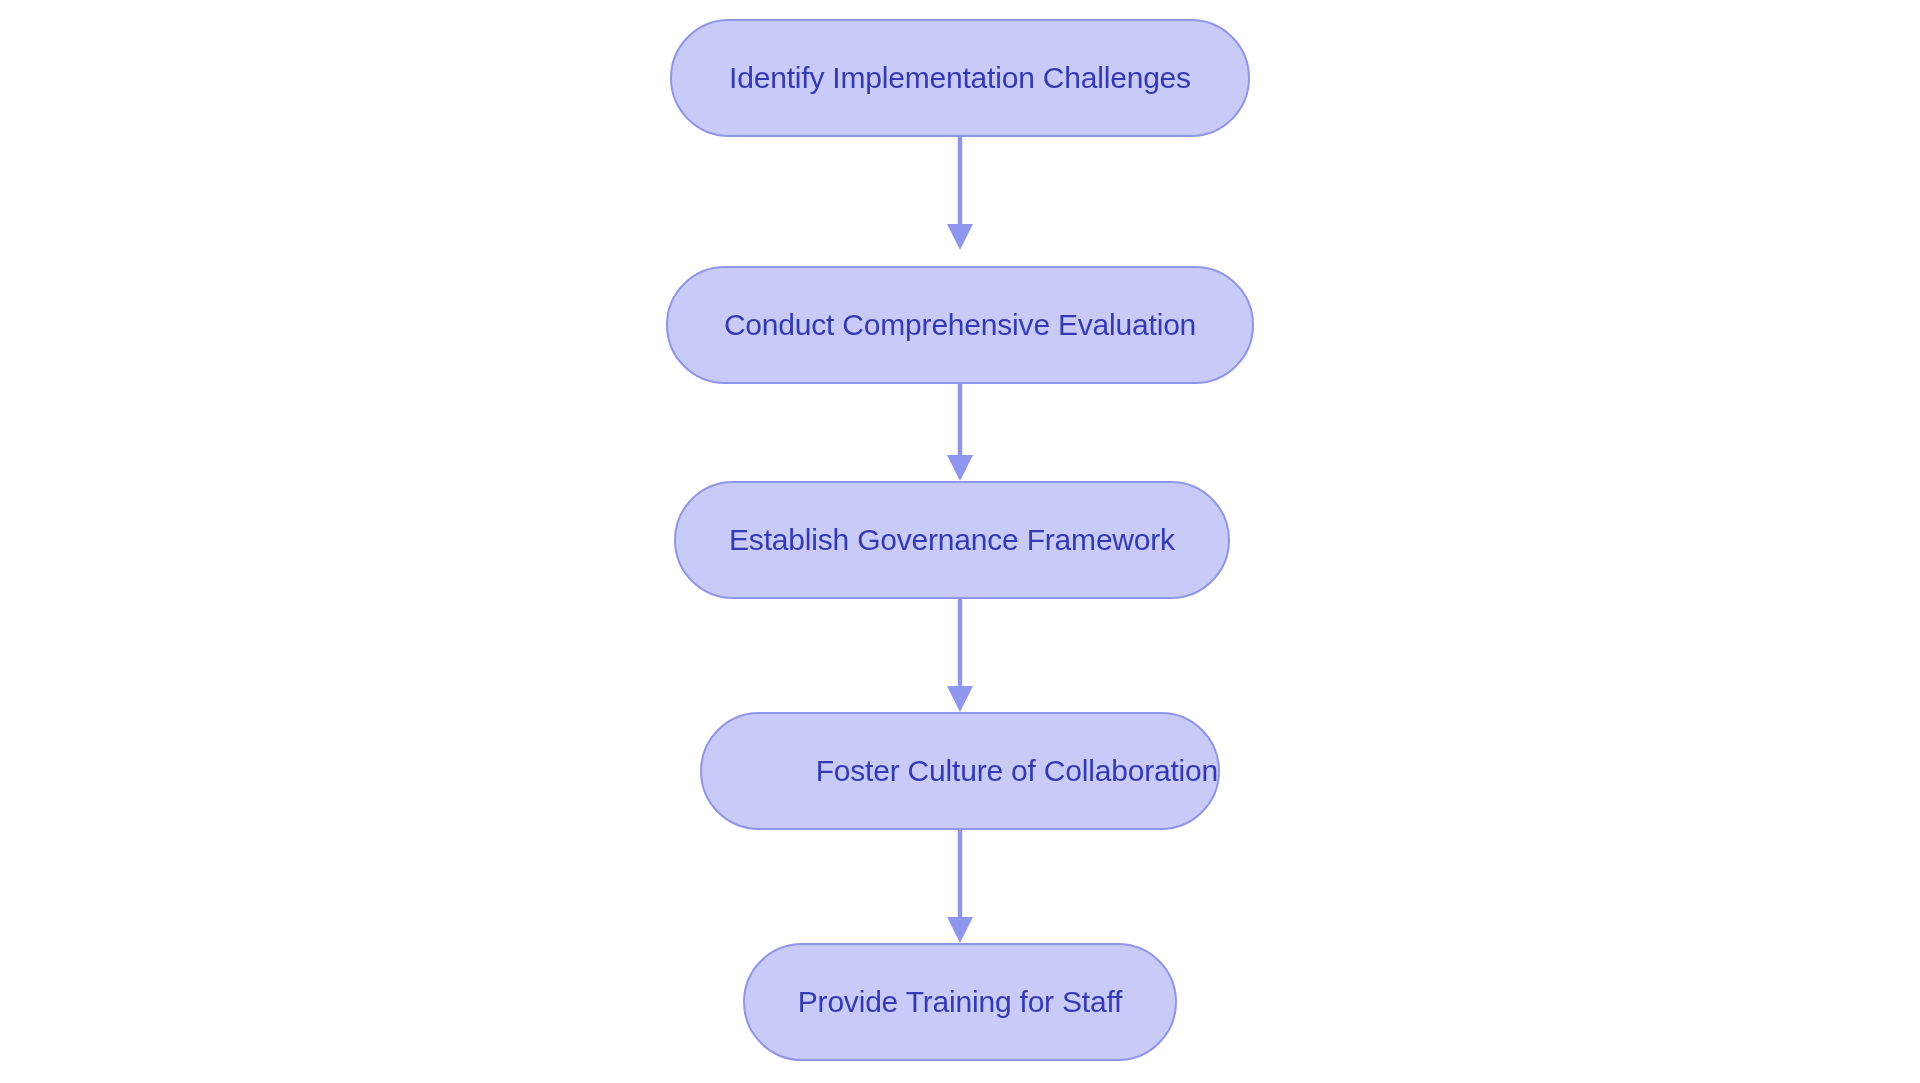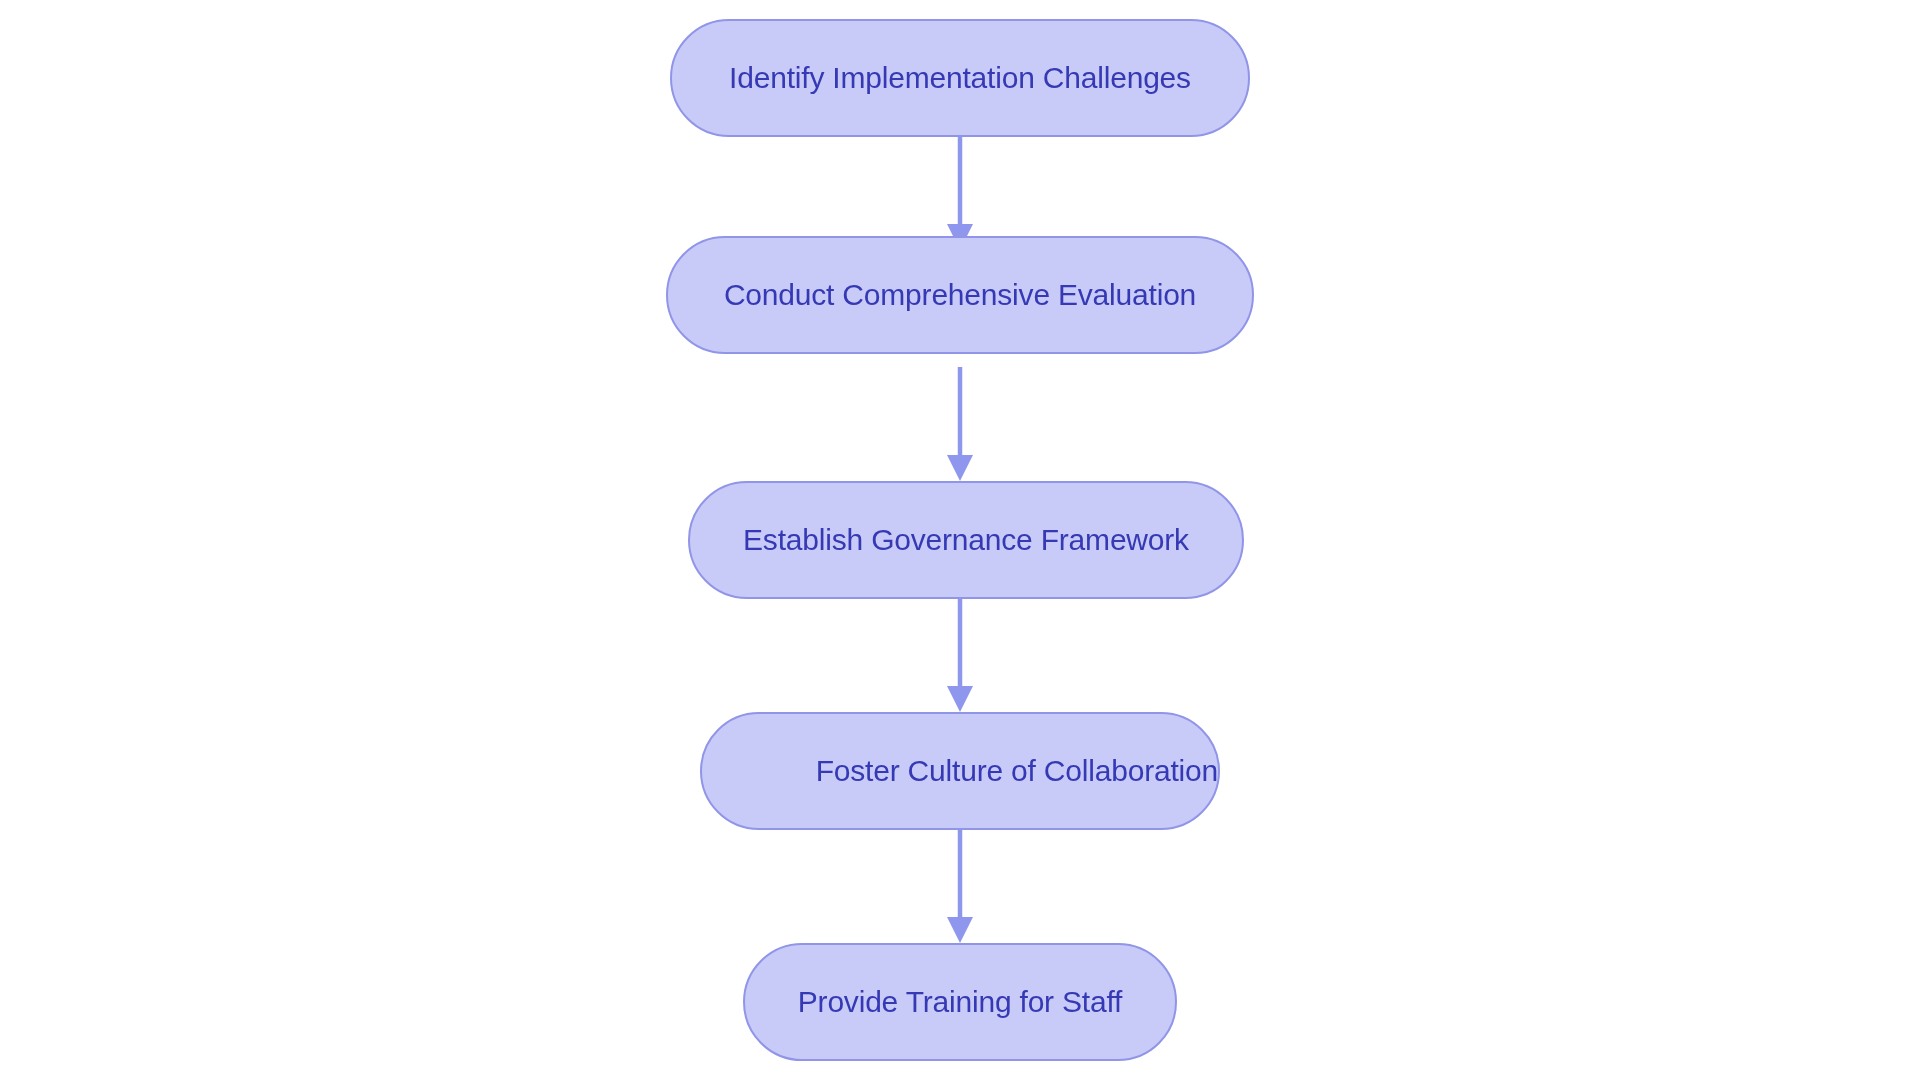--- a/index.html
+++ b/index.html
@@ -47,22 +47,22 @@
     display: flex;
     align-items: center;
     justify-content: center;
     color: var(--node-text);
     font-size: 30px;
     letter-spacing: -0.2px;
     white-space: nowrap;
     cursor: default;
   }
   .node-1 { left: 670px; top: 19px;  width: 580px; }
-  .node-2 { left: 666px; top: 236px; width: 588px; }
-  .node-3 { left: 688px; top: 481px; width: 556px; }
+  .node-2 { left: 666px; top: 266px; width: 588px; }
+  .node-3 { left: 674px; top: 481px; width: 556px; }
   .node-4 { left: 700px; top: 712px; width: 520px; justify-content: flex-end; }
   .node-5 { left: 743px; top: 943px; width: 434px; text-align: right; }
 </style>
 </head>
 <body>
 
 <div class="canvas">
 
   <svg class="arrows" viewBox="0 0 1920 1083" aria-hidden="true">
     <g>

